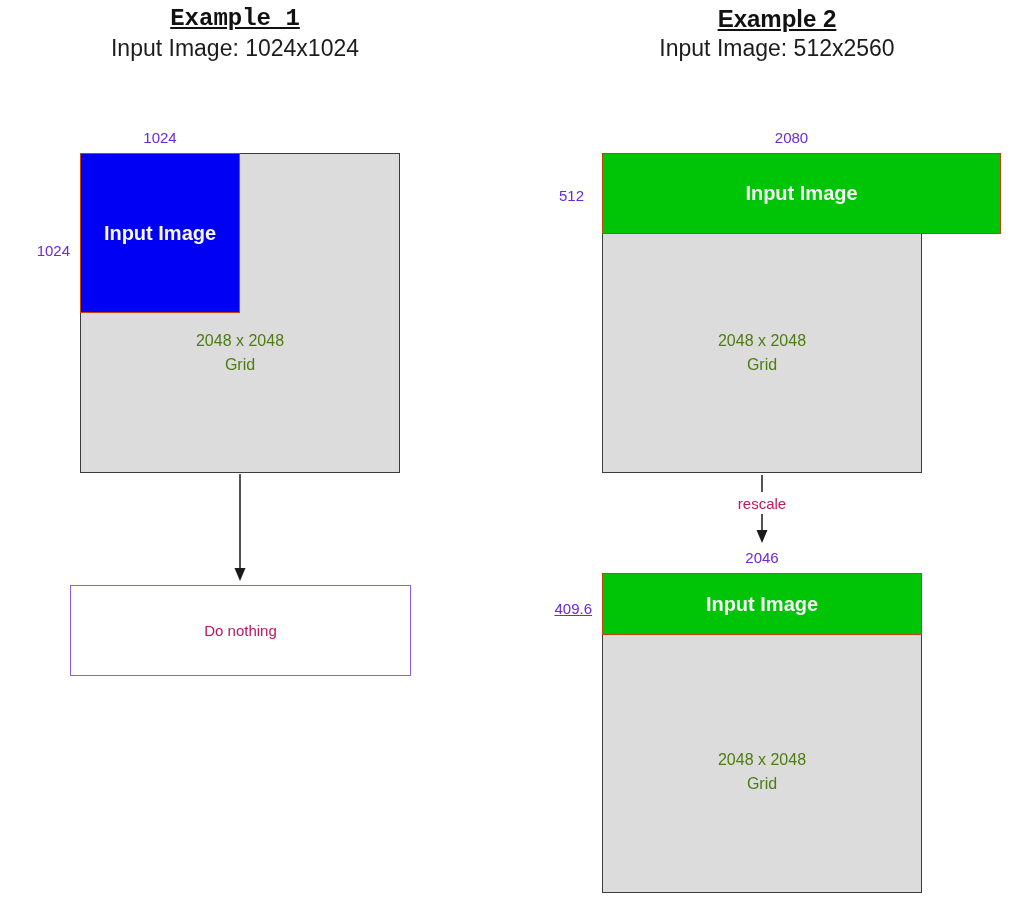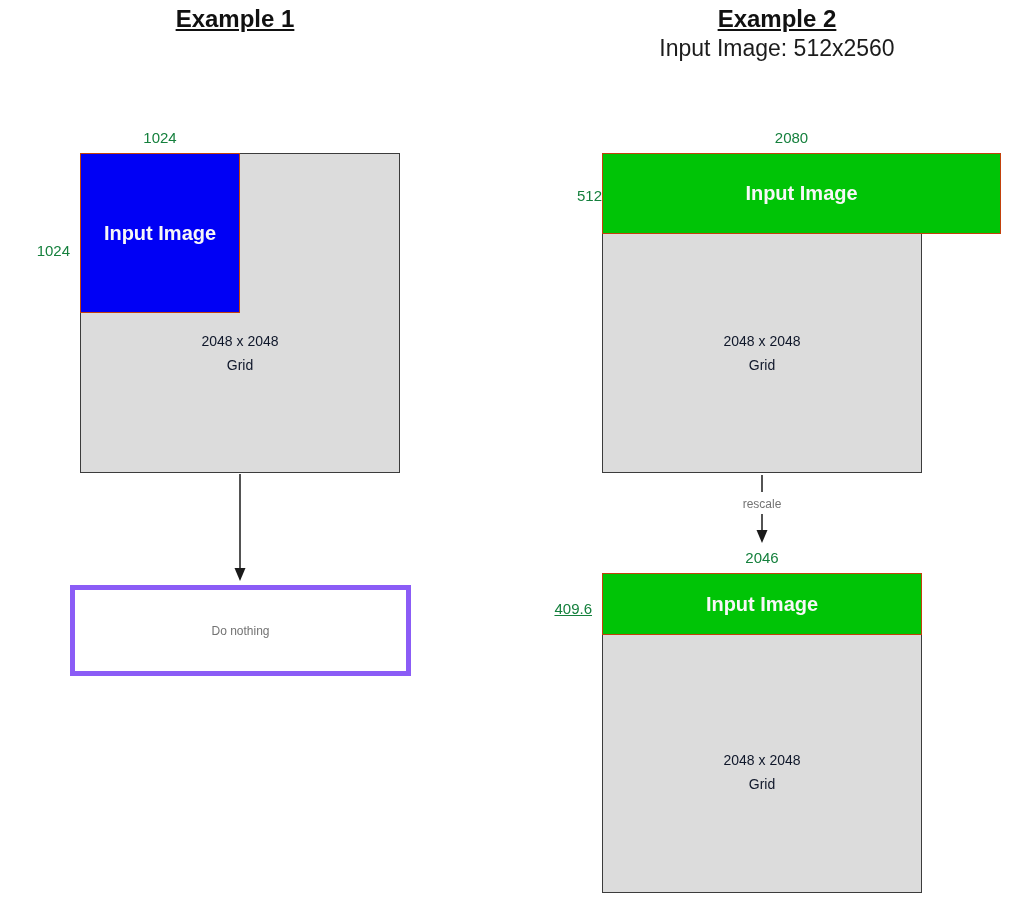--- a/index.html
+++ b/index.html
@@ -12,48 +12,49 @@
     overflow:hidden;
   }
   .abs{position:absolute;box-sizing:border-box;}
   .ctext{text-align:center;}
   .rtext{text-align:right;}
   .title{
     font-size:24px;font-weight:bold;text-decoration:underline;
     color:#111111;
   }
   .subtitle{font-size:23px;color:#1c1c1c;}
-  .dim-label{font-size:15px;color:#15803d;}
+  .dim-label{font-size:15px;color:#6d28d9;}
   .rect{border:1px solid #c2410c;}
   .grid-rect{border:1px solid #3c3c3c;}
   .input-rect{
     display:flex;align-items:center;justify-content:center;
   }
   .input-label{
     color:#f7f7f7;font-size:20px;font-weight:bold;
   }
   .grid-label{
-    font-size:14px;line-height:24px;color:#0f172a;
+    font-size:16px;line-height:24px;color:#4d7c0f;
   }
-  .flow-text{font-size:12px;line-height:24px;color:#737373;}
+  .flow-text{font-size:15px;line-height:24px;color:#be185d;}
   .result-box{
-    background:#ffffff;border:5px solid #8b5cf6;
+    background:#ffffff;border:1px solid #8b5cf6;
     display:flex;align-items:center;justify-content:center;
   }
   svg{display:block;}
   .arrow-line{stroke:#1a1a1a;stroke-width:1.5;}
   .arrow-head{fill:#1a1a1a;}
 </style>
 </head>
 <body>
 
 <div id="canvas">
 
-  <div class="abs ctext title" style="left:60px;top:5px;width:350px;">Example 1</div>
+  <div class="abs ctext title" style="left:60px;top:5px;width:350px;font-family:Liberation Mono, monospace;">Example 1</div>
 
+  <div class="abs ctext subtitle" style="left:60px;top:35px;width:350px;">Input Image: 1024x1024</div>
 
   <div class="abs ctext dim-label" style="left:80px;top:129px;width:160px;">1024</div>
 
   <div class="abs rect grid-rect" style="left: 80px; top: 153px; width: 320px; height: 320px; background: rgb(220, 220, 220);"></div>
 
   <div class="abs rect input-rect" style="left: 80px; top: 153px; width: 160px; height: 160px; background: rgb(0, 0, 245);">
     <span class="input-label">Input Image</span>
   </div>
 
   <div class="abs rtext dim-label" style="left:14px;top:242px;width:56px;">1024</div>
@@ -77,21 +78,21 @@
   <div class="abs ctext subtitle" style="left:602px;top:35px;width:350px;">Input Image: 512x2560</div>
 
   <div class="abs ctext dim-label" style="left:592px;top:129px;width:399px;">2080</div>
 
   <div class="abs rect grid-rect" style="left: 602px; top: 153px; width: 320px; height: 320px; background: rgb(220, 220, 220);"></div>
 
   <div class="abs rect input-rect" style="left: 602px; top: 153px; width: 399px; height: 81px; background: rgb(0, 196, 6);">
     <span class="input-label">Input Image</span>
   </div>
 
-  <div class="abs rtext dim-label" style="left:540px;top:187px;width:62px;">512</div>
+  <div class="abs rtext dim-label" style="left:522px;top:187px;width:62px;">512</div>
 
   <div class="abs ctext grid-label" style="left:602px;top:329px;width:320px;">
     <div>2048 x 2048</div>
     <div>Grid</div>
   </div>
 
   <svg class="abs" style="left:755px;top:475px;" width="14" height="17">
     <line class="arrow-line" x1="7" y1="0" x2="7" y2="17"></line>
   </svg>
 

